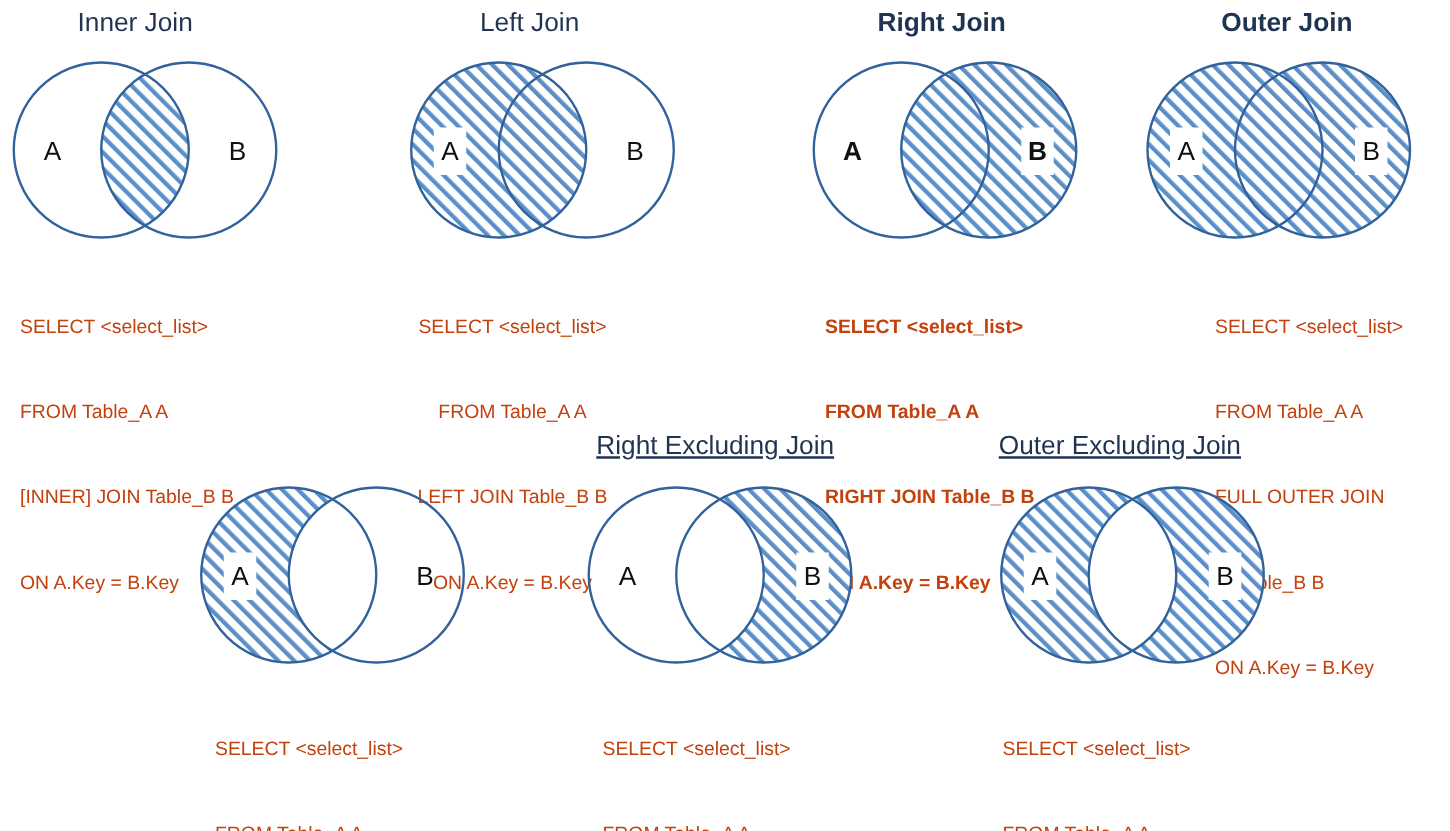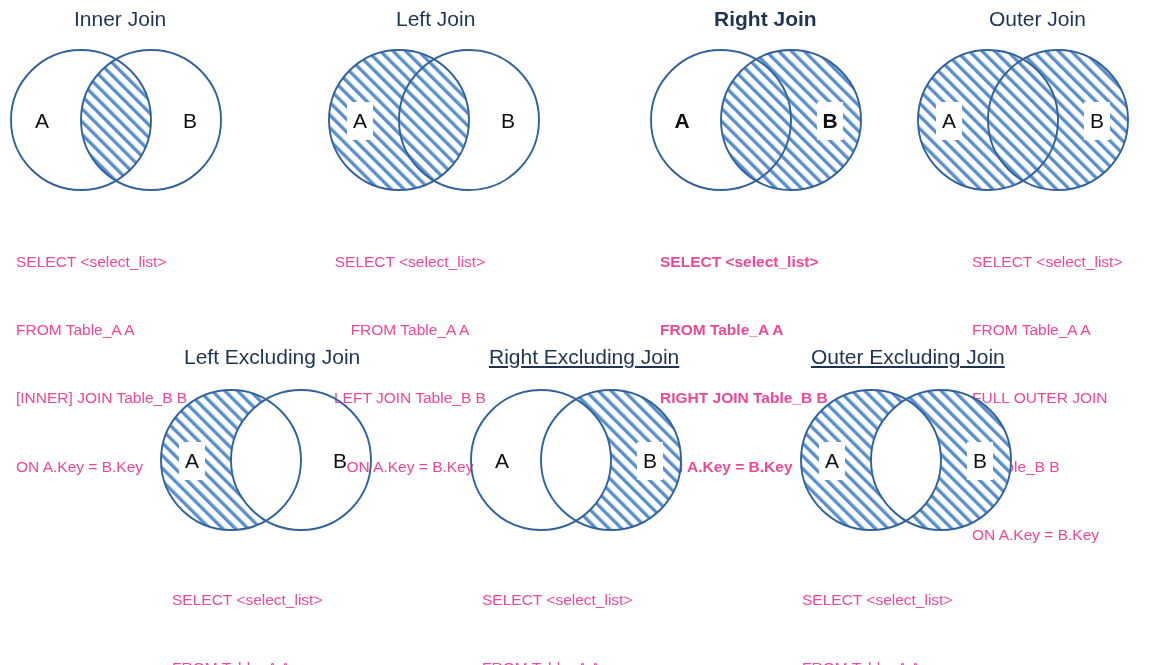--- a/index.html
+++ b/index.html
@@ -15,29 +15,28 @@
     overflow: hidden;
   }
   .panel {
     position: absolute;
   }
   .panel-title {
     font-size: 21px;
     color: #1F3352;
     white-space: nowrap;
     line-height: 1;
-    margin-left: 12px;
   }
   .venn-wrap {
     position: absolute;
   }
   .sql-block {
     position: absolute;
     font-size: 15.5px;
-    color: #ec4899;
+    color: #c2410c;
     line-height: 1.47;
     white-space: pre;
   }
   .sql-line {
     display: block;
     white-space: pre;
   }
   .venn-label {
     font-family: "Liberation Sans", sans-serif;
     font-size: 21px;
@@ -121,21 +120,21 @@
   </div>
   <div class="sql-block" style="left:20px; top:205px;">
     <span class="sql-line">SELECT &lt;select_list&gt;</span>
     <span class="sql-line">FROM Table_A A</span>
     <span class="sql-line">RIGHT JOIN Table_B B</span>
     <span class="sql-line">ON A.Key = B.Key</span>
   </div>
 </div>
 
 <div class="panel" style="left:955px; top:0px; width:205px; height:330px;">
-  <div class="panel-title" style="position:absolute; left:22px; top:8px;">Outer Join</div>
+  <div class="panel-title" style="position:absolute; left:22px; top:8px;font-weight:bold;">Outer Join</div>
   <div class="venn-wrap" style="left:-48px; top:42px;">
     <svg width="240" height="155" viewBox="0 0 240 155">
       <g>
         <circle cx="81" cy="78" r="70" fill="url(#hatch)"></circle>
         <circle cx="151" cy="78" r="70" fill="url(#hatch)"></circle>
       </g>
       <circle cx="81" cy="78" r="70" fill="none" stroke="#31629C" stroke-width="1.9"></circle>
       <circle cx="151" cy="78" r="70" fill="none" stroke="#31629C" stroke-width="1.9"></circle>
       <rect x="29" y="60" width="26" height="38" fill="#ffffff"></rect>
       <text class="venn-label" x="42" y="86" text-anchor="middle">A</text>
@@ -146,21 +145,20 @@
   <div class="sql-block" style="left:17px; top:205px;">
     <span class="sql-line">SELECT &lt;select_list&gt;</span>
     <span class="sql-line">FROM Table_A A</span>
     <span class="sql-line">FULL OUTER JOIN</span>
     <span class="sql-line">    Table_B B</span>
     <span class="sql-line">ON A.Key = B.Key</span>
   </div>
 </div>
 
 <div class="panel" style="left:150px; top:340px; width:310px; height:325px;">
-  <div class="panel-title" style="position:absolute; left:22px; top:6px;">Left Excluding Join</div>
   <div class="venn-wrap" style="left:0px; top:42px;">
     <svg width="240" height="155" viewBox="0 0 240 155">
       <g>
         <mask id="maskLeftOnly">
           <rect x="0" y="0" width="240" height="155" fill="black"></rect>
           <circle cx="81" cy="78" r="70" fill="white"></circle>
           <circle cx="151" cy="78" r="70" fill="black"></circle>
         </mask>
         <rect x="0" y="0" width="240" height="155" fill="url(#hatch)" mask="url(#maskLeftOnly)"></rect>
       </g>

